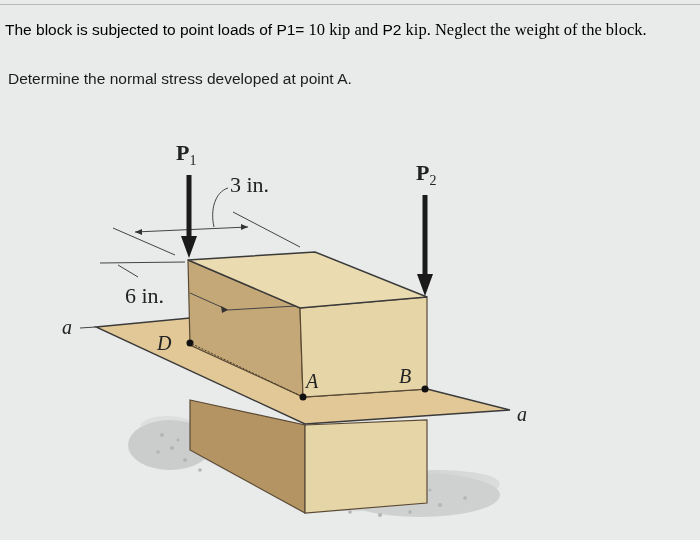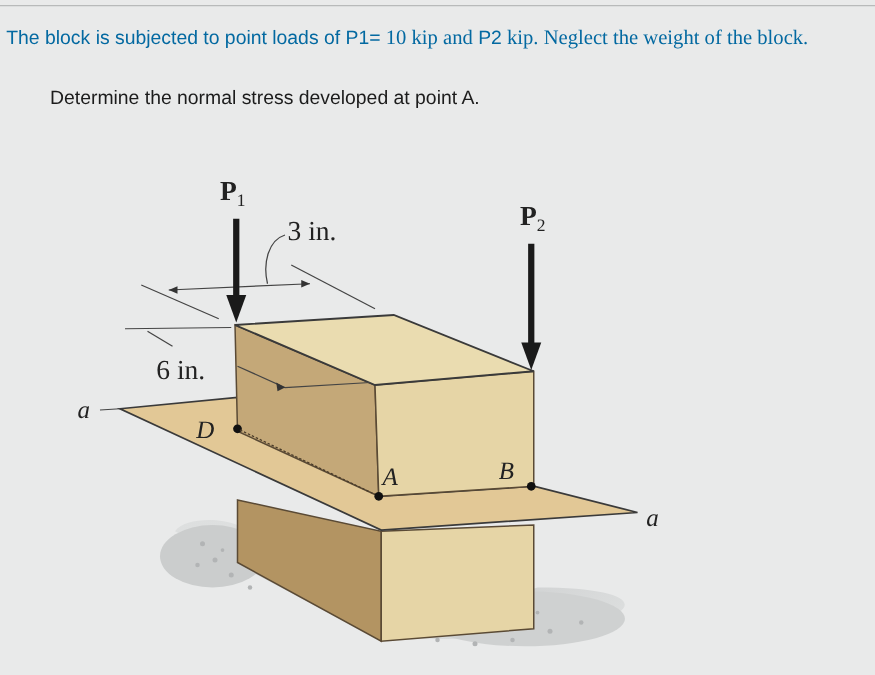--- a/index.html
+++ b/index.html
@@ -8,26 +8,26 @@
       background: #e9eaea;
       position: relative;
       font-family: "Liberation Sans", sans-serif;
     }
     .top-rule {
       position: absolute; left: 0; top: 4px; width: 700px; height: 1px;
       background: #b8baba;
     }
     .question-line {
       position: absolute; left: 5px; top: 20px;
-      font-size: 15.5px; color: #0369a1; white-space: nowrap;
+      font-size: 15.5px; color: #000000; white-space: nowrap;
     }
     .serif { font-family: "Liberation Serif", serif; font-size: 16.5px; }
     .instruction {
       position: absolute; left: 8px; top: 70px;
-      font-size: 15.5px; color: #1c1c1c; white-space: nowrap; margin-left: 32px;
+      font-size: 15.5px; color: #1c1c1c; white-space: nowrap;
     }
     .diagram { position: absolute; left: 0; top: 0; }
     .dlabel { font-family: "Liberation Serif", serif; fill: #222; }
   </style>
 </head>
 <body>
 
 <div class="top-rule"></div>
 
 <div class="question-line">

